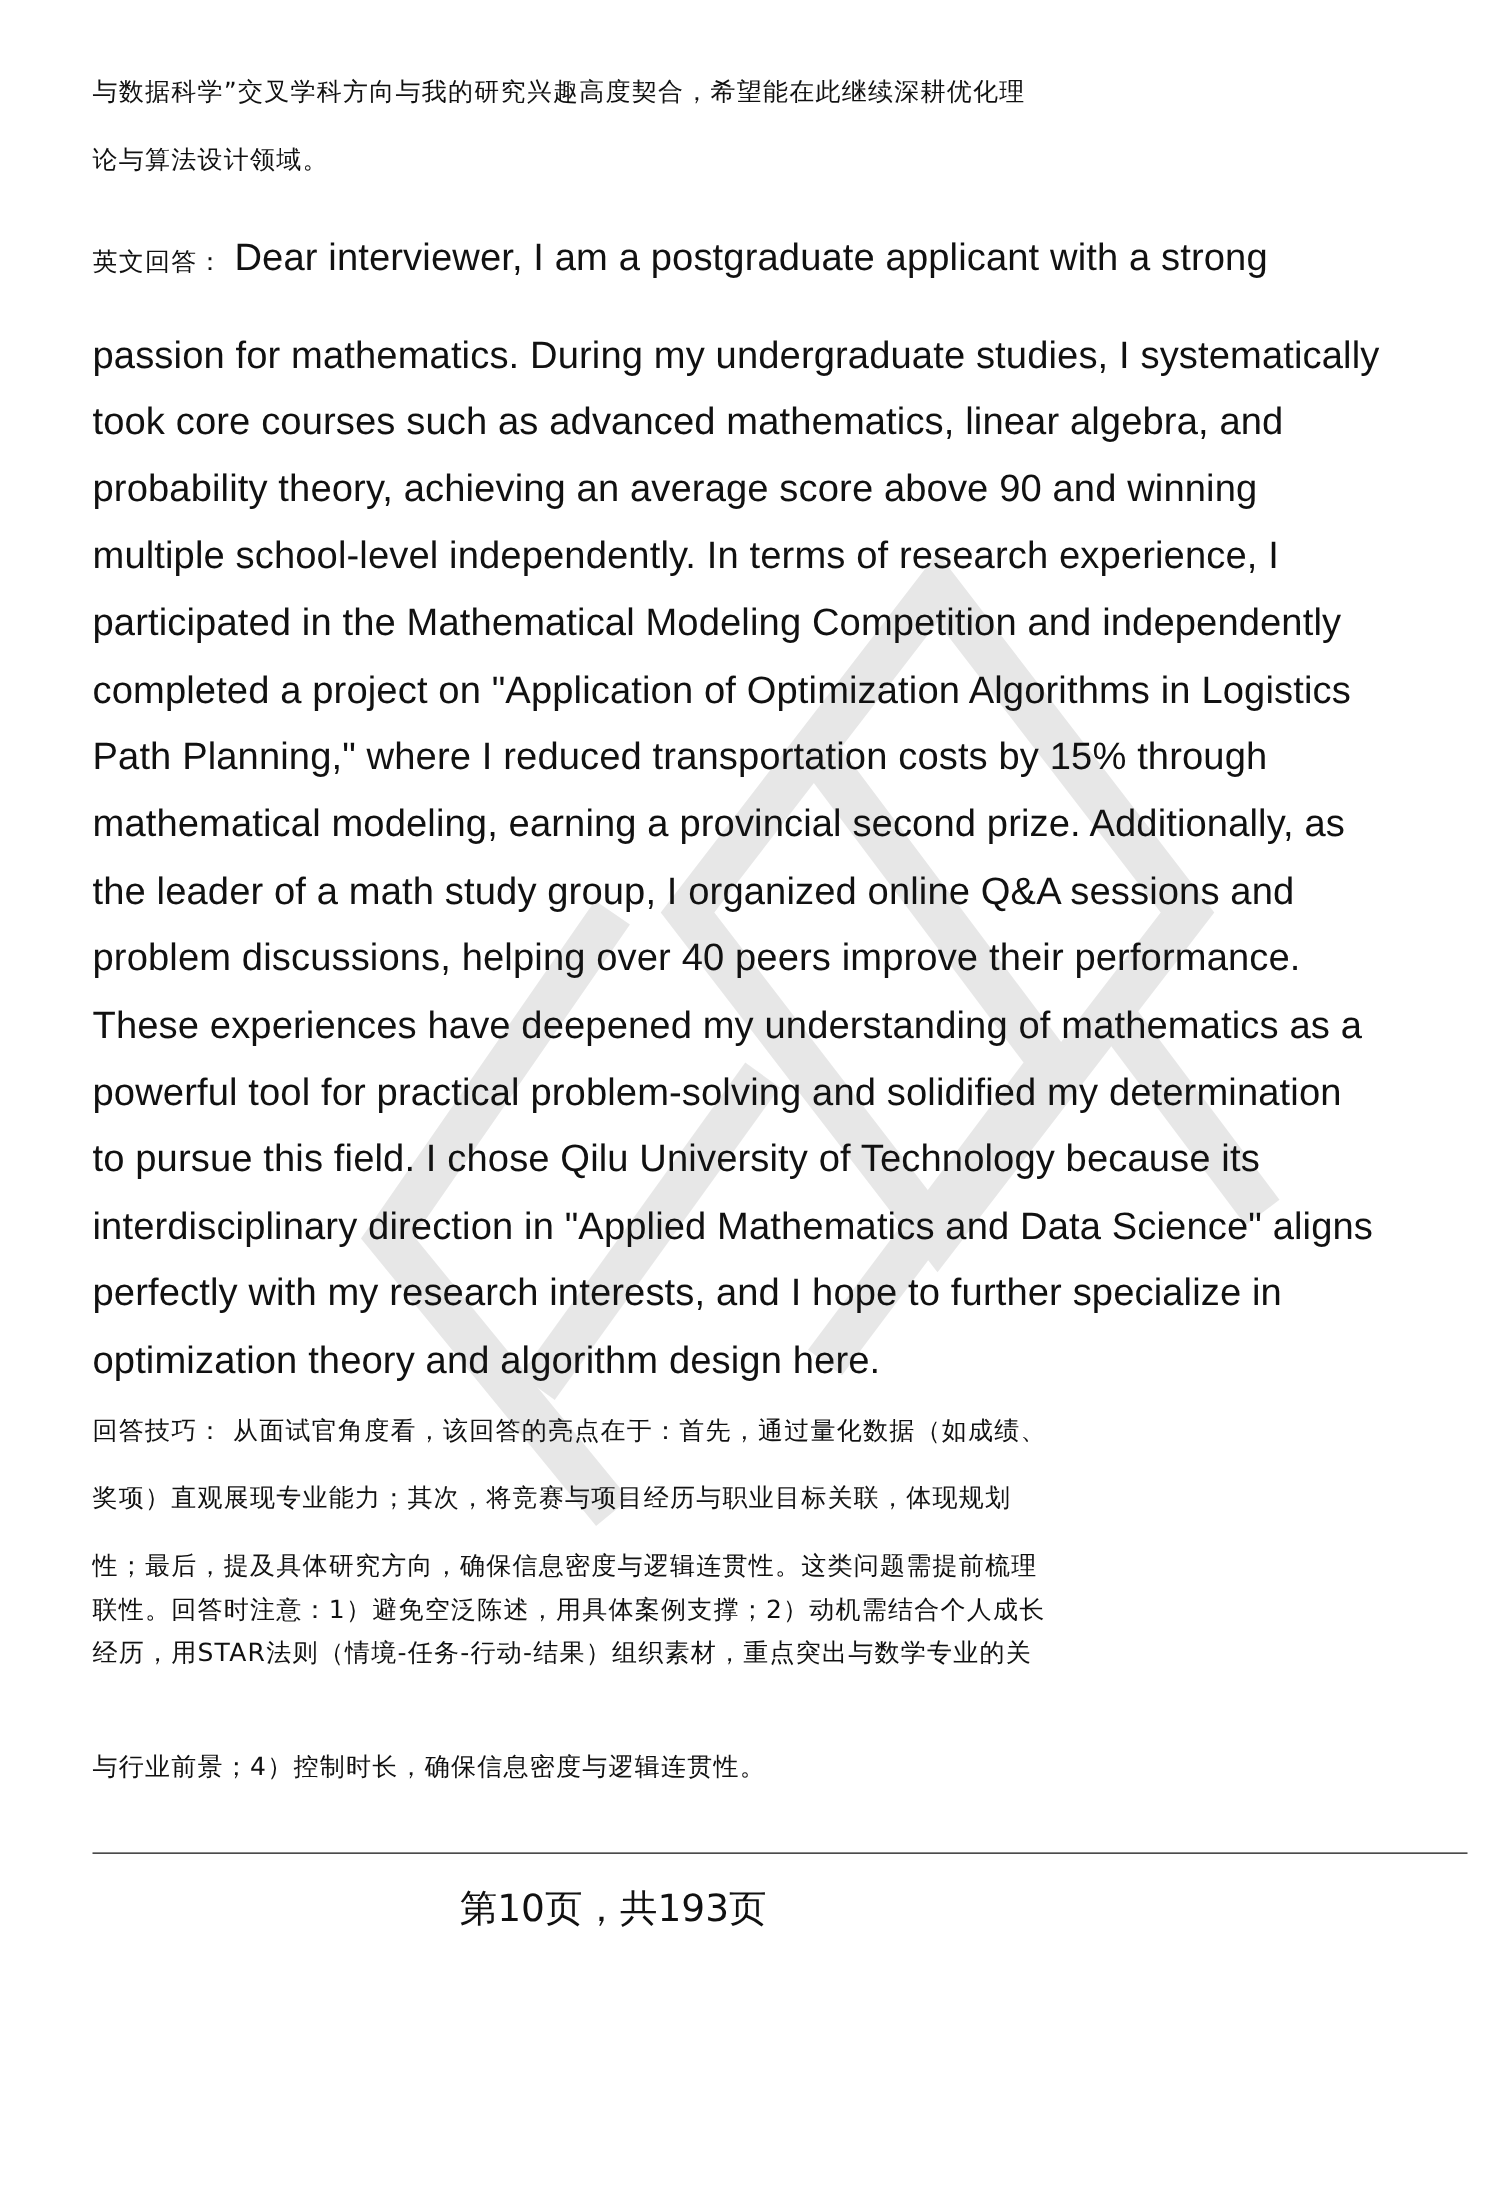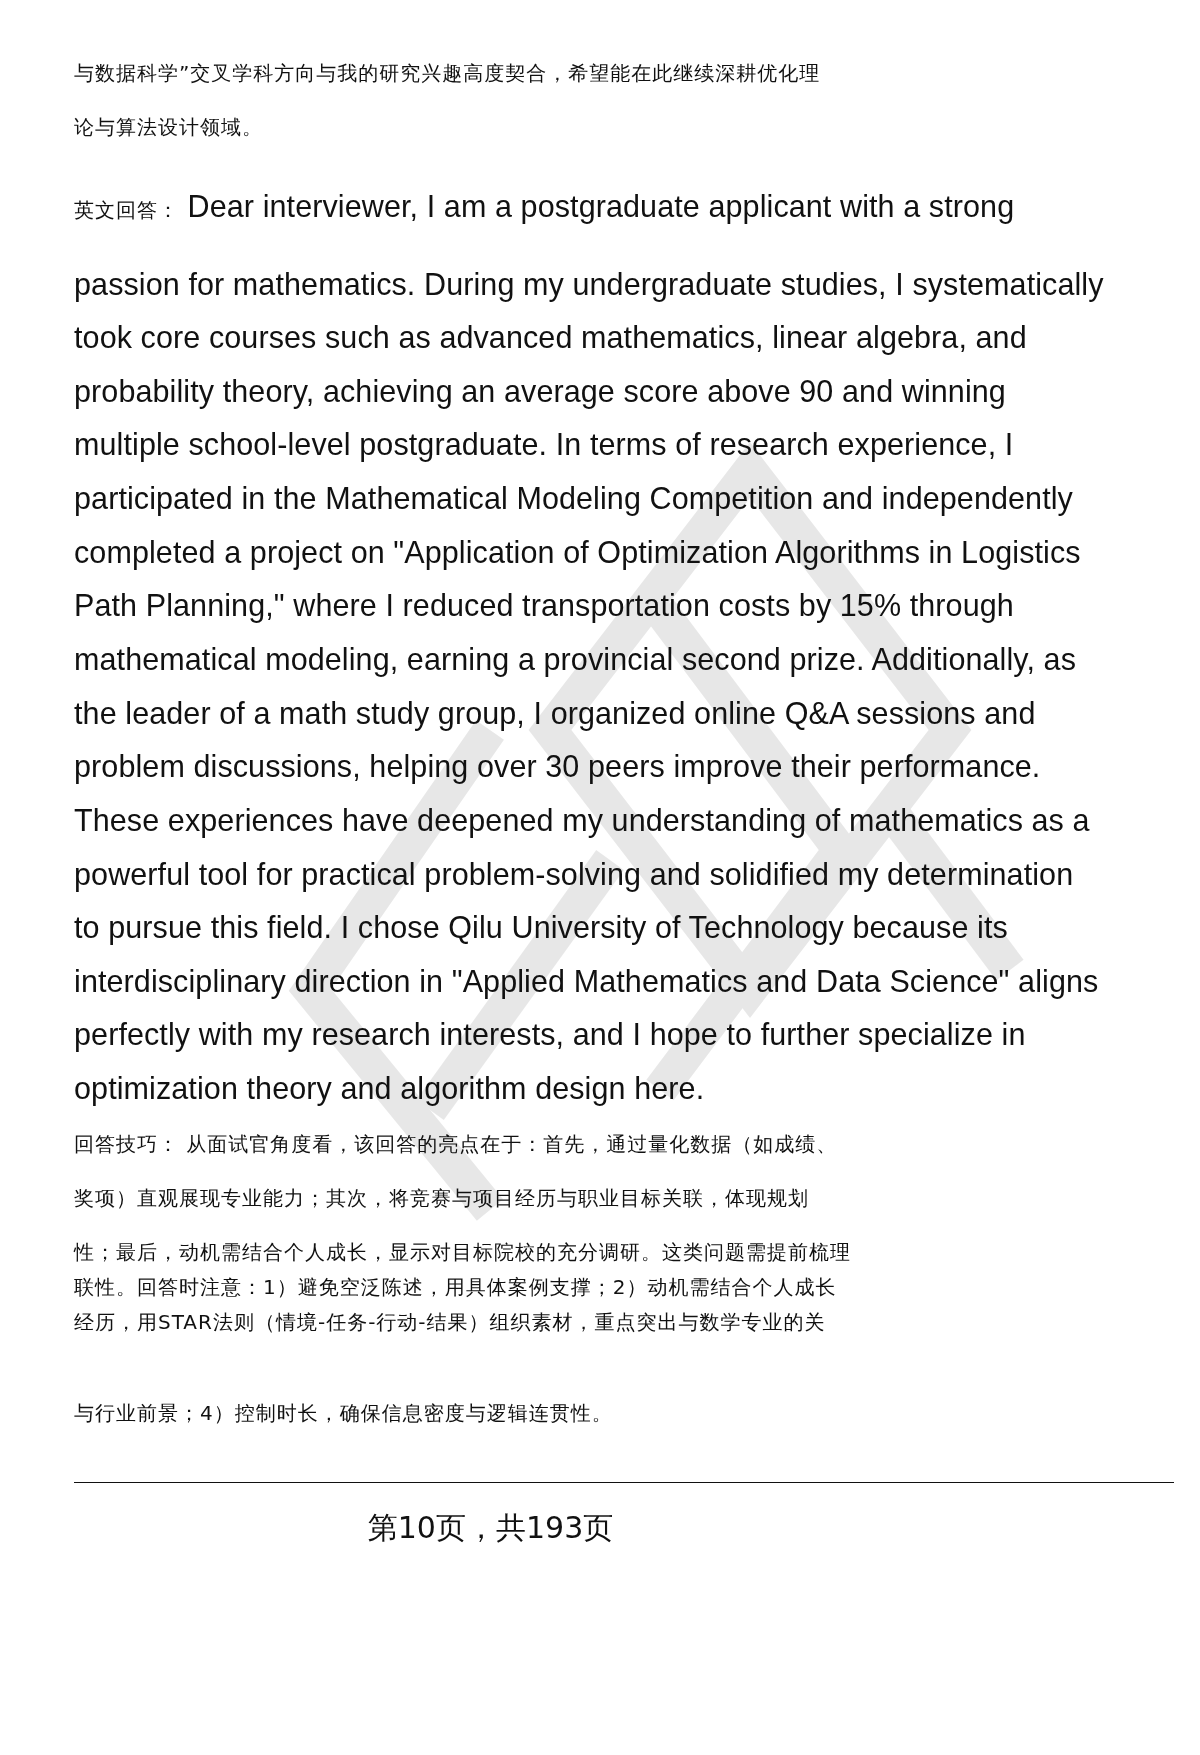--- a/index.html
+++ b/index.html
@@ -45,41 +45,41 @@
     <div class="line cn" style="top:107px">论与算法设计领域。</div>
   </div>
 
   <div>
     <div class="line" style="top:186px">
       <span class="cn">英文回答：</span><span class="en"> Dear interviewer, I am a postgraduate applicant with a strong</span>
     </div>
     <div class="line en" style="top:240px">passion for mathematics. During my undergraduate studies, I systematically</div>
     <div class="line en" style="top:293px">took core courses such as advanced mathematics, linear algebra, and</div>
     <div class="line en" style="top:347px">probability theory, achieving an average score above 90 and winning</div>
-    <div class="line en" style="top:400px">multiple school-level postgraduate. In terms of research experience, I</div>
+    <div class="line en" style="top:400px">multiple school-level independently. In terms of research experience, I</div>
     <div class="line en" style="top:454px">participated in the Mathematical Modeling Competition and independently</div>
     <div class="line en" style="top:508px">completed a project on "Application of Optimization Algorithms in Logistics</div>
     <div class="line en" style="top:561px">Path Planning," where I reduced transportation costs by 15% through</div>
     <div class="line en" style="top:615px">mathematical modeling, earning a provincial second prize. Additionally, as</div>
     <div class="line en" style="top:669px">the leader of a math study group, I organized online Q&amp;A sessions and</div>
-    <div class="line en" style="top:722px">problem discussions, helping over 30 peers improve their performance.</div>
+    <div class="line en" style="top:722px">problem discussions, helping over 40 peers improve their performance.</div>
     <div class="line en" style="top:776px">These experiences have deepened my understanding of mathematics as a</div>
     <div class="line en" style="top:830px">powerful tool for practical problem-solving and solidified my determination</div>
     <div class="line en" style="top:883px">to pursue this field. I chose Qilu University of Technology because its</div>
     <div class="line en" style="top:937px">interdisciplinary direction in "Applied Mathematics and Data Science" aligns</div>
     <div class="line en" style="top:990px">perfectly with my research interests, and I hope to further specialize in</div>
     <div class="line en" style="top:1044px">optimization theory and algorithm design here.</div>
   </div>
 
   <div>
     <div class="line cn" style="top:1124px">
       <span>回答技巧：</span><span> 从面试官角度看，该回答的亮点在于：首先，通过量化数据（如成绩、</span>
     </div>
     <div class="line cn" style="top:1178px">奖项）直观展现专业能力；其次，将竞赛与项目经历与职业目标关联，体现规划</div>
-    <div class="line cn" style="top:1232px">性；最后，动机需结合个人成长，显示对目标院校的充分调研。这类问题需提前梳理</div>
+    <div class="line cn" style="top:1232px">性；最后，提及具体研究方向，确保信息密度与逻辑连贯性。这类问题需提前梳理</div>
     <div class="line cn" style="top:1302px">经历，用STAR法则（情境-任务-行动-结果）组织素材，重点突出与数学专业的关</div>
     <div class="line cn" style="top:1267px">联性。回答时注意：1）避免空泛陈述，用具体案例支撑；2）动机需结合个人成长</div>
     <div class="line cn" style="top:1393px">与行业前景；4）控制时长，确保信息密度与逻辑连贯性。</div>
   </div>
 
   <div class="rule"></div>
   <div class="footer">第10页，共193页</div>
 </div>
 
 </body></html>

